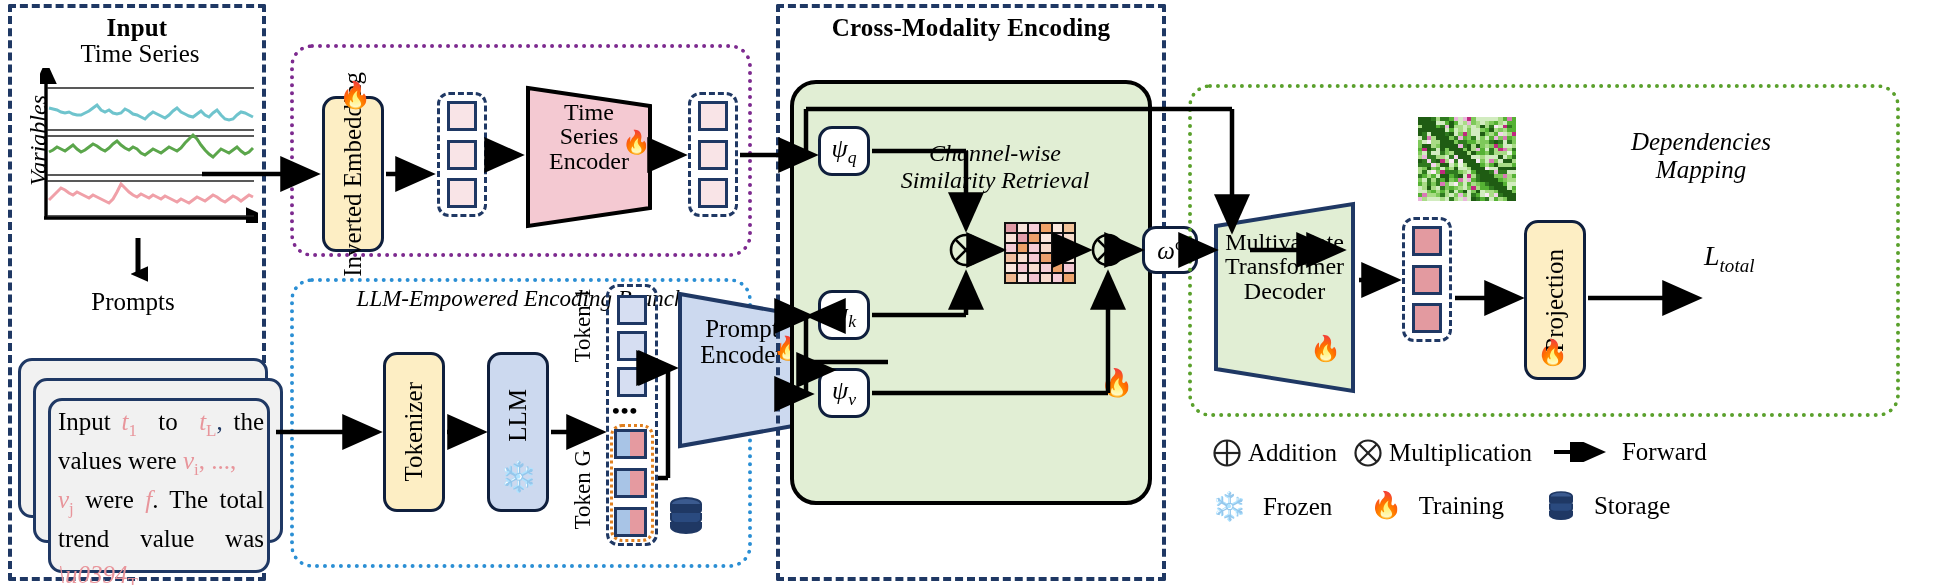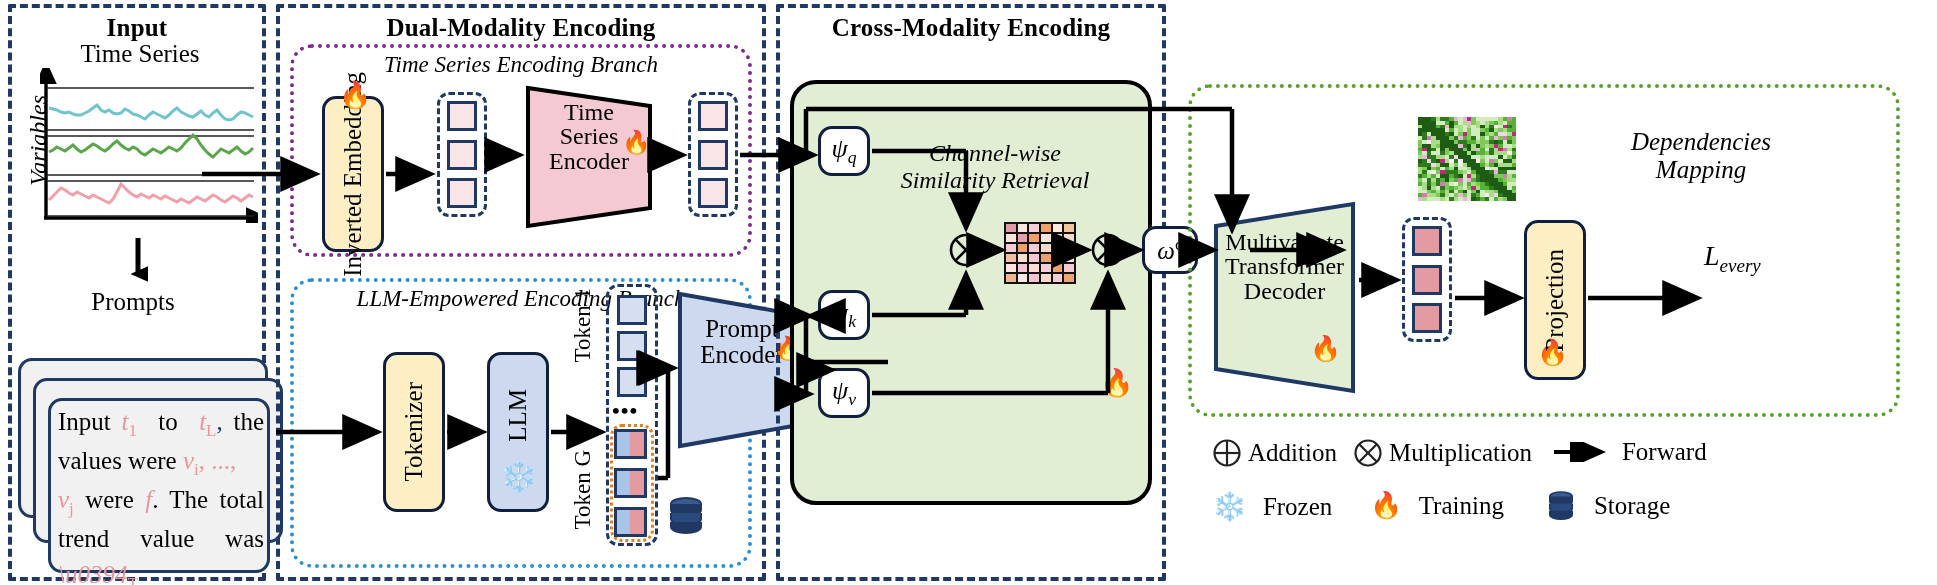--- a/index.html
+++ b/index.html
@@ -186,26 +186,22 @@
 
   <div class="promptcard" style="left:18px; top:358px; width:250px; height:160px;"></div>
   <div class="promptcard" style="left:33px; top:378px; width:250px; height:165px;"></div>
   <div class="promptcard" style="left:48px; top:398px; width:222px; height:175px;"></div>
 
   <div class="prompt-text" style="left:58px; top:404px; width:206px;">
     <span>Input </span><span class="pk"><i>t</i><sub>1</sub></span><span>&nbsp; to &nbsp;</span><span class="pk"><i>t</i><sub>L</sub></span><span class="nv">,</span><span> the values were </span><span class="pk"><i>v</i><sub>i</sub>,</span><span class="pk"> ...,</span><br>
     <span class="pk"><i>v</i><sub>j</sub></span><span> were </span><span class="pk"><i>f</i></span><span>. The total trend value was </span><span class="pk"><i>\u0394</i><sub>T</sub></span>
   </div>
 
-  <div class="panel" style="left:276px; top:4px; width:490px; height:577px;">
-    <div class="panel-title">Dual-Modality Encoding</div>
-  </div>
 
   <div class="subpanel sub-purple" style="left:290px; top:44px; width:462px; height:213px;"></div>
-  <div class="subpanel-title" style="left:290px; top:52px; width:462px;">Time Series Encoding Branch</div>
 
   <div class="mod yellow" style="left:322px; top:96px; width:62px; height:156px;">
     <span class="vtext">Inverted Embedding</span>
   </div>
   <div class="glyph" style="left:339px; top:83px; font-size:26px;">🔥</div>
 
   <div class="tokstack" style="left:437px; top:92px; width:50px; height:125px;">
     <div class="tok pinkish"></div>
     <div class="tok pinkish"></div>
     <div class="tok pinkish"></div>
@@ -881,21 +877,21 @@
     <div class="tok red"></div>
   </div>
 
   <div class="mod yellow" style="left:1524px; top:220px; width:62px; height:160px;">
     <span class="vtext">Projection</span>
   </div>
   <div class="glyph" style="left:1537px; top:340px; font-size:25px;">🔥</div>
 
   <div class="lbl lbl-it" style="left:1704px; top:240px; font-size:28px;">
     
-    <i>L</i><sub><i>every</i></sub>
+    <i>L</i><sub><i>total</i></sub>
   </div>
 
   <svg class="arrow" style="left:0; top:0; pointer-events:none;" width="1937" height="585">
     <defs>
       <marker id="ah" markerWidth="9" markerHeight="9" refX="7.5" refY="4" orient="auto">
         <path d="M0,0 L9,4 L0,8 z" fill="#000"></path>
       </marker>
     </defs>
     <g stroke="#000" stroke-width="4.5" fill="none" marker-end="url(#ah)">
 

